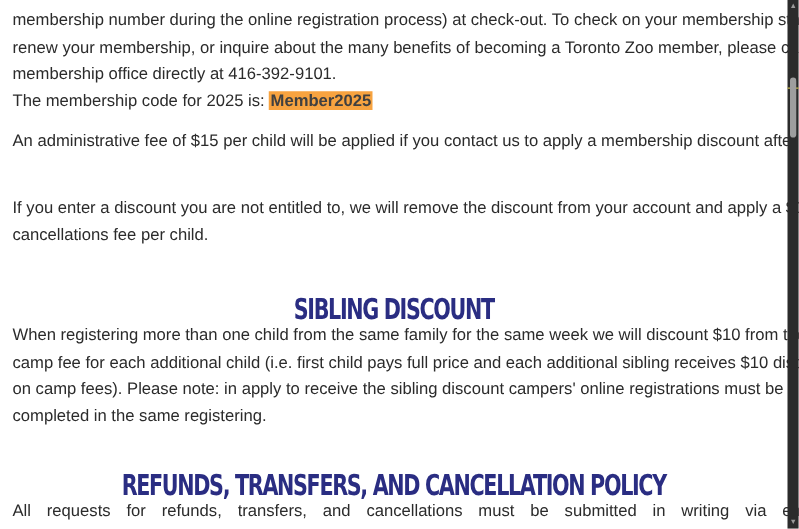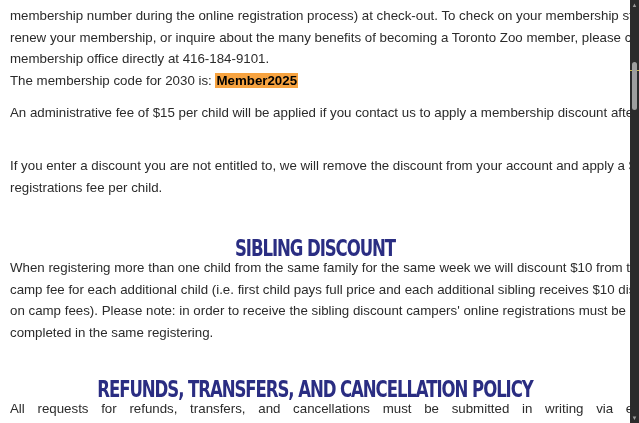--- a/index.html
+++ b/index.html
@@ -12,21 +12,21 @@
     .content {
       position: absolute; left: 10px; top: 0; width: 610px;
     }
     .para {
       position: absolute; left: 0; width: 610px;
       font-size: 13.3px; line-height: 21.5px; margin: 0;
       text-align: justify;
     }
     .line { display: block; white-space: nowrap; }
     .highlight {
-      background: #f7a340; color: #000000; font-weight: bold; padding: 0 1px;
+      background: #f7a340; color: #404040; font-weight: bold; padding: 0 1px;
     }
     .heading {
       position: absolute; left: 0; width: 610px; text-align: center;
       font-family: "DejaVu Sans", sans-serif;
       font-weight: bold; color: #2a2d82;
       letter-spacing: -1.5px;
       transform: scaleX(0.72);
       transform-origin: center;
     }
     .h-sibling { top: 216px; font-size: 23px; }
@@ -50,42 +50,42 @@
     }
   </style>
 </head>
 <body>
 
 <div class="content">
 
   <p class="para" style="top:5px;">
     <span class="line">membership number during the online registration process) at check-out. To check on your membership status,</span>
     <span class="line">renew your membership, or inquire about the many benefits of becoming a Toronto Zoo member, please call the</span>
-    <span class="line">membership office directly at 416-184-9101.</span>
+    <span class="line">membership office directly at 416-392-9101.</span>
   </p>
 
   <p class="para" style="top:70px;">
-    <span>The membership code for 2030 is: </span><span class="highlight">Member2025</span>
+    <span>The membership code for 2025 is: </span><span class="highlight">Member2025</span>
   </p>
 
   <p class="para" style="top:102px;">
     <span class="line">An administrative fee of $15 per child will be applied if you contact us to apply a membership discount after you</span>
   </p>
 
   <p class="para" style="top:155px;">
     <span class="line">If you enter a discount you are not entitled to, we will remove the discount from your account and apply a $15</span>
-    <span class="line">registrations fee per child.</span>
+    <span class="line">cancellations fee per child.</span>
   </p>
 
   <h2 class="heading h-sibling">SIBLING DISCOUNT</h2>
 
   <p class="para" style="top:257px;">
     <span class="line">When registering more than one child from the same family for the same week we will discount $10 from the</span>
     <span class="line">camp fee for each additional child (i.e. first child pays full price and each additional sibling receives $10 discount</span>
-    <span class="line">on camp fees). Please note: in order to receive the sibling discount campers' online registrations must be</span>
+    <span class="line">on camp fees). Please note: in apply to receive the sibling discount campers' online registrations must be</span>
     <span class="line">completed in the same registering.</span>
   </p>
 
   <h2 class="heading h-refunds">REFUNDS, TRANSFERS, AND CANCELLATION POLICY</h2>
 
   <p class="para" style="top:398px;">
     <span class="line" style="word-spacing:9px;">All requests for refunds, transfers, and cancellations must be submitted in writing via email to</span>
   </p>
 </div>
 

